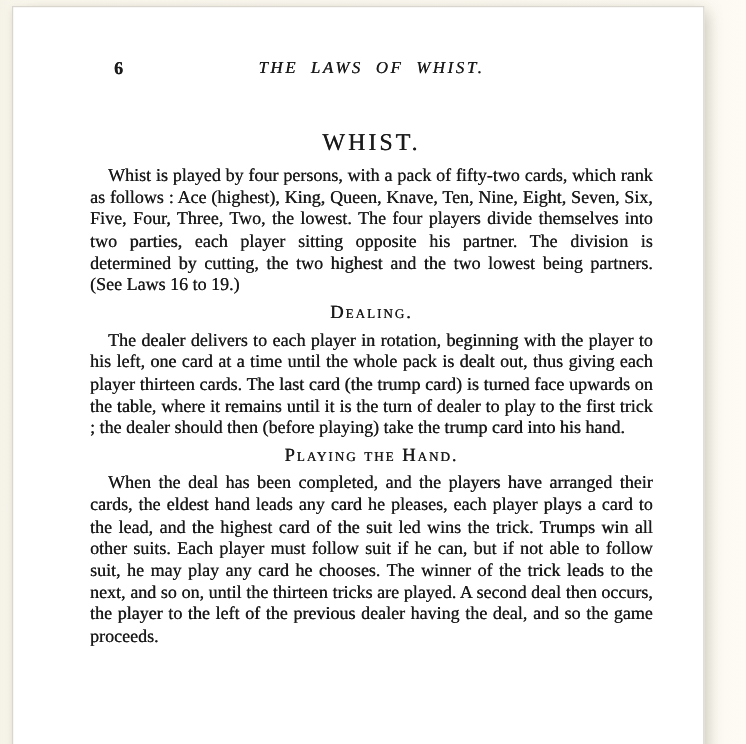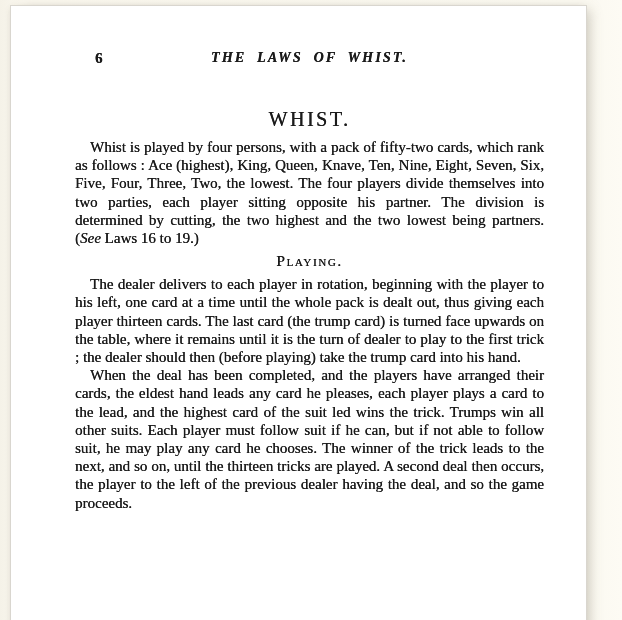--- a/index.html
+++ b/index.html
@@ -42,21 +42,21 @@
     position: absolute;
     left: 20px;
     top: 0;
     font-size: 15px;
     font-weight: bold;
   }
   .running-title {
     display: block;
     text-align: center;
     font-style: italic;
-    font-weight: bold;
+    font-weight: normal;
     font-size: 14px;
     letter-spacing: 2.2px;
     word-spacing: 5px;
   }
   .chapter-title {
     margin: 40px 0 7px 0;
     text-align: center;
     font-size: 20px;
     font-weight: normal;
     letter-spacing: 2.5px;
@@ -70,41 +70,42 @@
   }
   .section-heading {
     margin: 5px 0 5px 0;
     text-align: center;
     font-size: 15.5px;
     font-weight: normal;
     font-variant: small-caps;
     letter-spacing: 1.6px;
     line-height: 18px;
   }
-  .italic { font-style: italic; }
+  .italic { }
 </style>
 </head>
 <body>
 
 <div class="canvas">
   <div class="page">
     <div class="content">
 
       <div class="page-header">
         <span class="page-number">6</span>
         <span class="running-title">THE LAWS OF WHIST.</span>
       </div>
 
       <h1 class="chapter-title">WHIST.</h1>
 
       <p class="body-para"><span>Whist is played by four persons, with a pack of fifty-two cards, which rank as follows : Ace (highest), King, Queen, Knave, Ten, Nine, Eight, Seven, Six, Five, Four, Three, Two, the lowest. The four players divide themselves into two parties, each player sitting opposite his partner. The division is determined by cutting, the two highest and the two lowest being partners. (</span><span class="italic">See</span><span> Laws 16 to 19.)</span></p>
 
-      <h2 class="section-heading">Playing.</h2>
+      <h2 class="section-heading">Dealing.</h2>
 
       <p class="body-para">The dealer delivers to each player in rotation, beginning with the player to his left, one card at a time until the whole pack is dealt out, thus giving each player thirteen cards. The last card (the trump card) is turned face upwards on the table, where it remains until it is the turn of dealer to play to the first trick ; the dealer should then (before playing) take the trump card into his hand.</p>
 
+      <h2 class="section-heading">Playing the Hand.</h2>
 
       <p class="body-para">When the deal has been completed, and the players have arranged their cards, the eldest hand leads any card he pleases, each player plays a card to the lead, and the highest card of the suit led wins the trick. Trumps win all other suits. Each player must follow suit if he can, but if not able to follow suit, he may play any card he chooses. The winner of the trick leads to the next, and so on, until the thirteen tricks are played. A second deal then occurs, the player to the left of the previous dealer having the deal, and so the game proceeds.</p>
 
 
     </div>
   </div>
 </div>
 
 </body></html>

